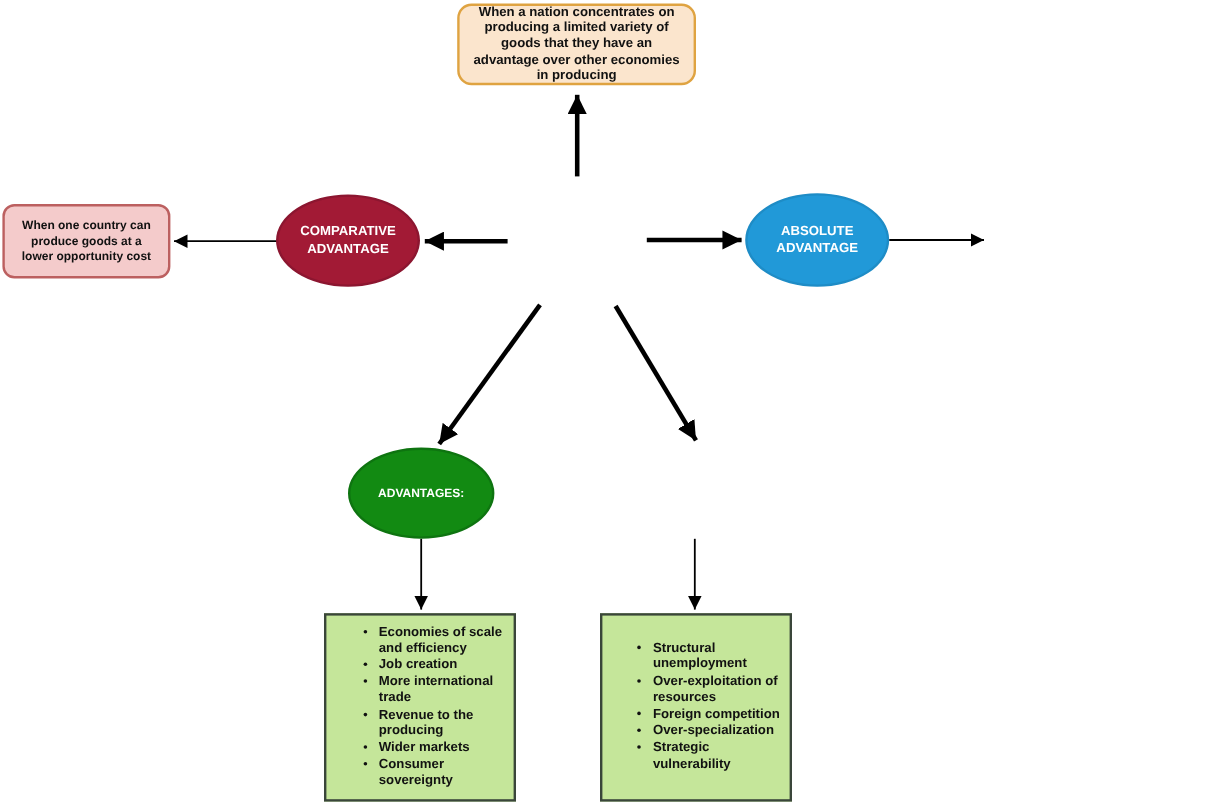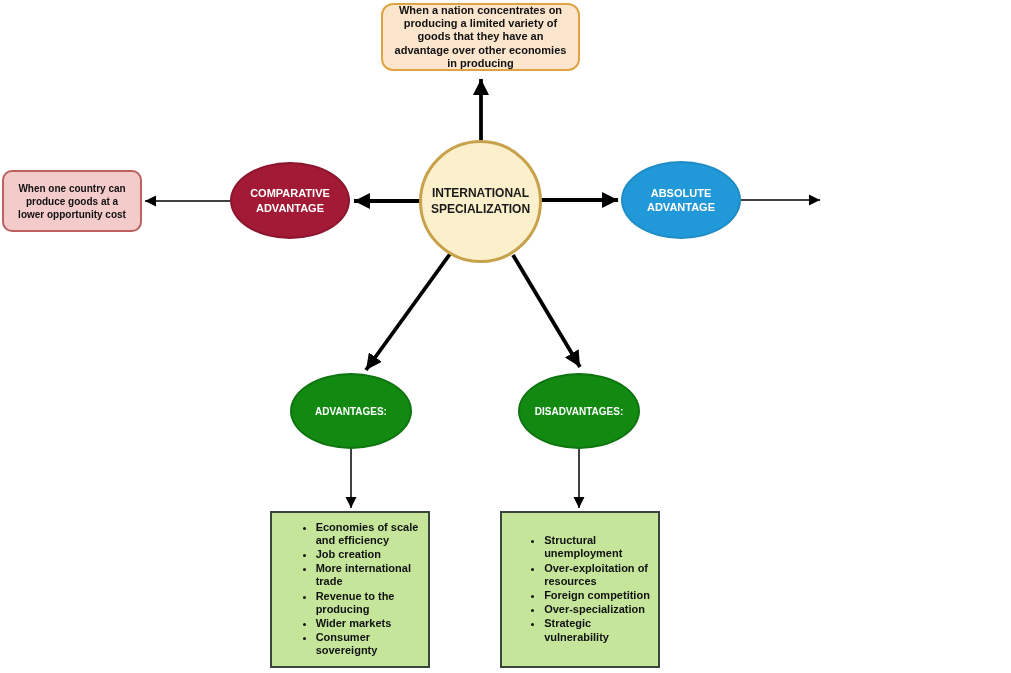--- a/index.html
+++ b/index.html
@@ -105,24 +105,20 @@
   </svg>
 
   <div class="node topbox pre">
     <span>When a nation concentrates on
 producing a limited variety of
 goods that they have an
 advantage over other economies
 in producing</span>
   </div>
 
-  <div class="node circle pre">
-    <span>INTERNATIONAL
-SPECIALIZATION</span>
-  </div>
 
   <div class="node comp pre">
     <span>COMPARATIVE
 ADVANTAGE</span>
   </div>
 
   <div class="node pinkbox pre">
     <span>When one country can
 produce goods at a
 lower opportunity cost</span>
@@ -131,23 +127,20 @@
   <div class="node abs pre">
     <span>ABSOLUTE
 ADVANTAGE</span>
   </div>
 
 
   <div class="node gell adv-ell">
     <span>ADVANTAGES:</span>
   </div>
 
-  <div class="node gell dis-ell">
-    <span>DISADVANTAGES:</span>
-  </div>
 
   <div class="node gbox adv-box">
     <ul>
         <li>Economies of scale
 and efficiency</li>
         <li>Job creation</li>
         <li>More international
 trade</li>
         <li>Revenue to the
 producing</li>

